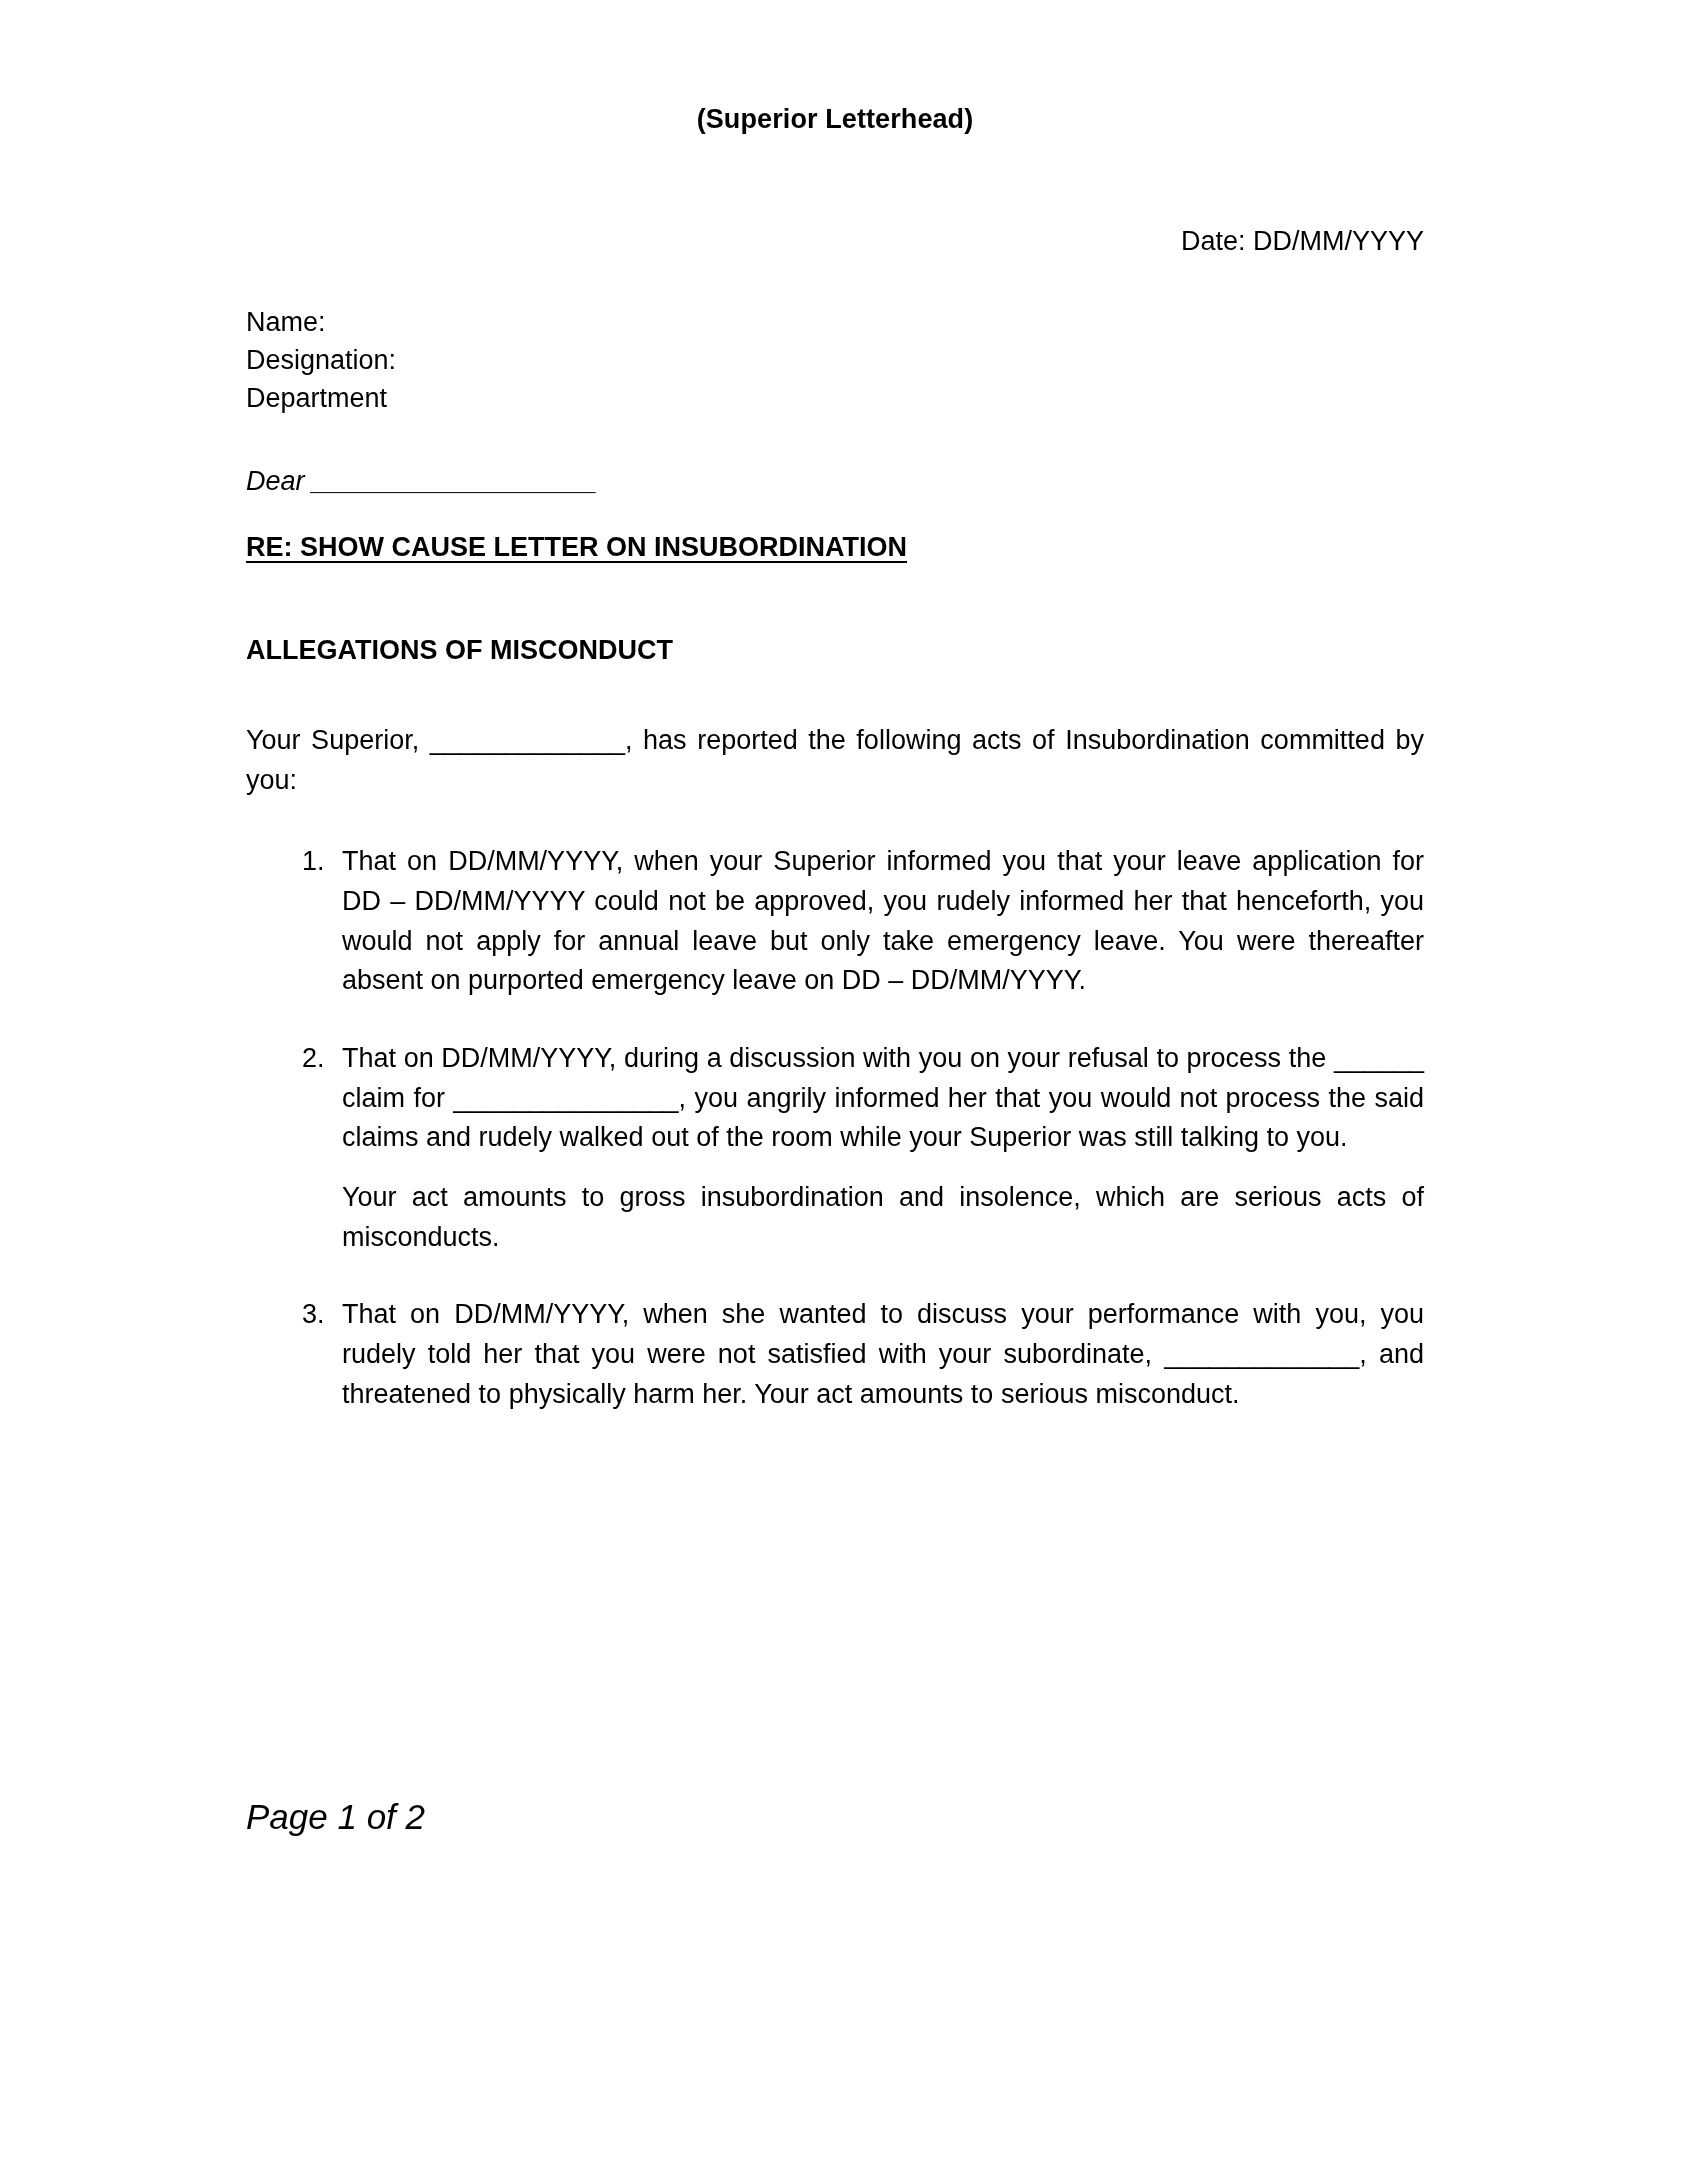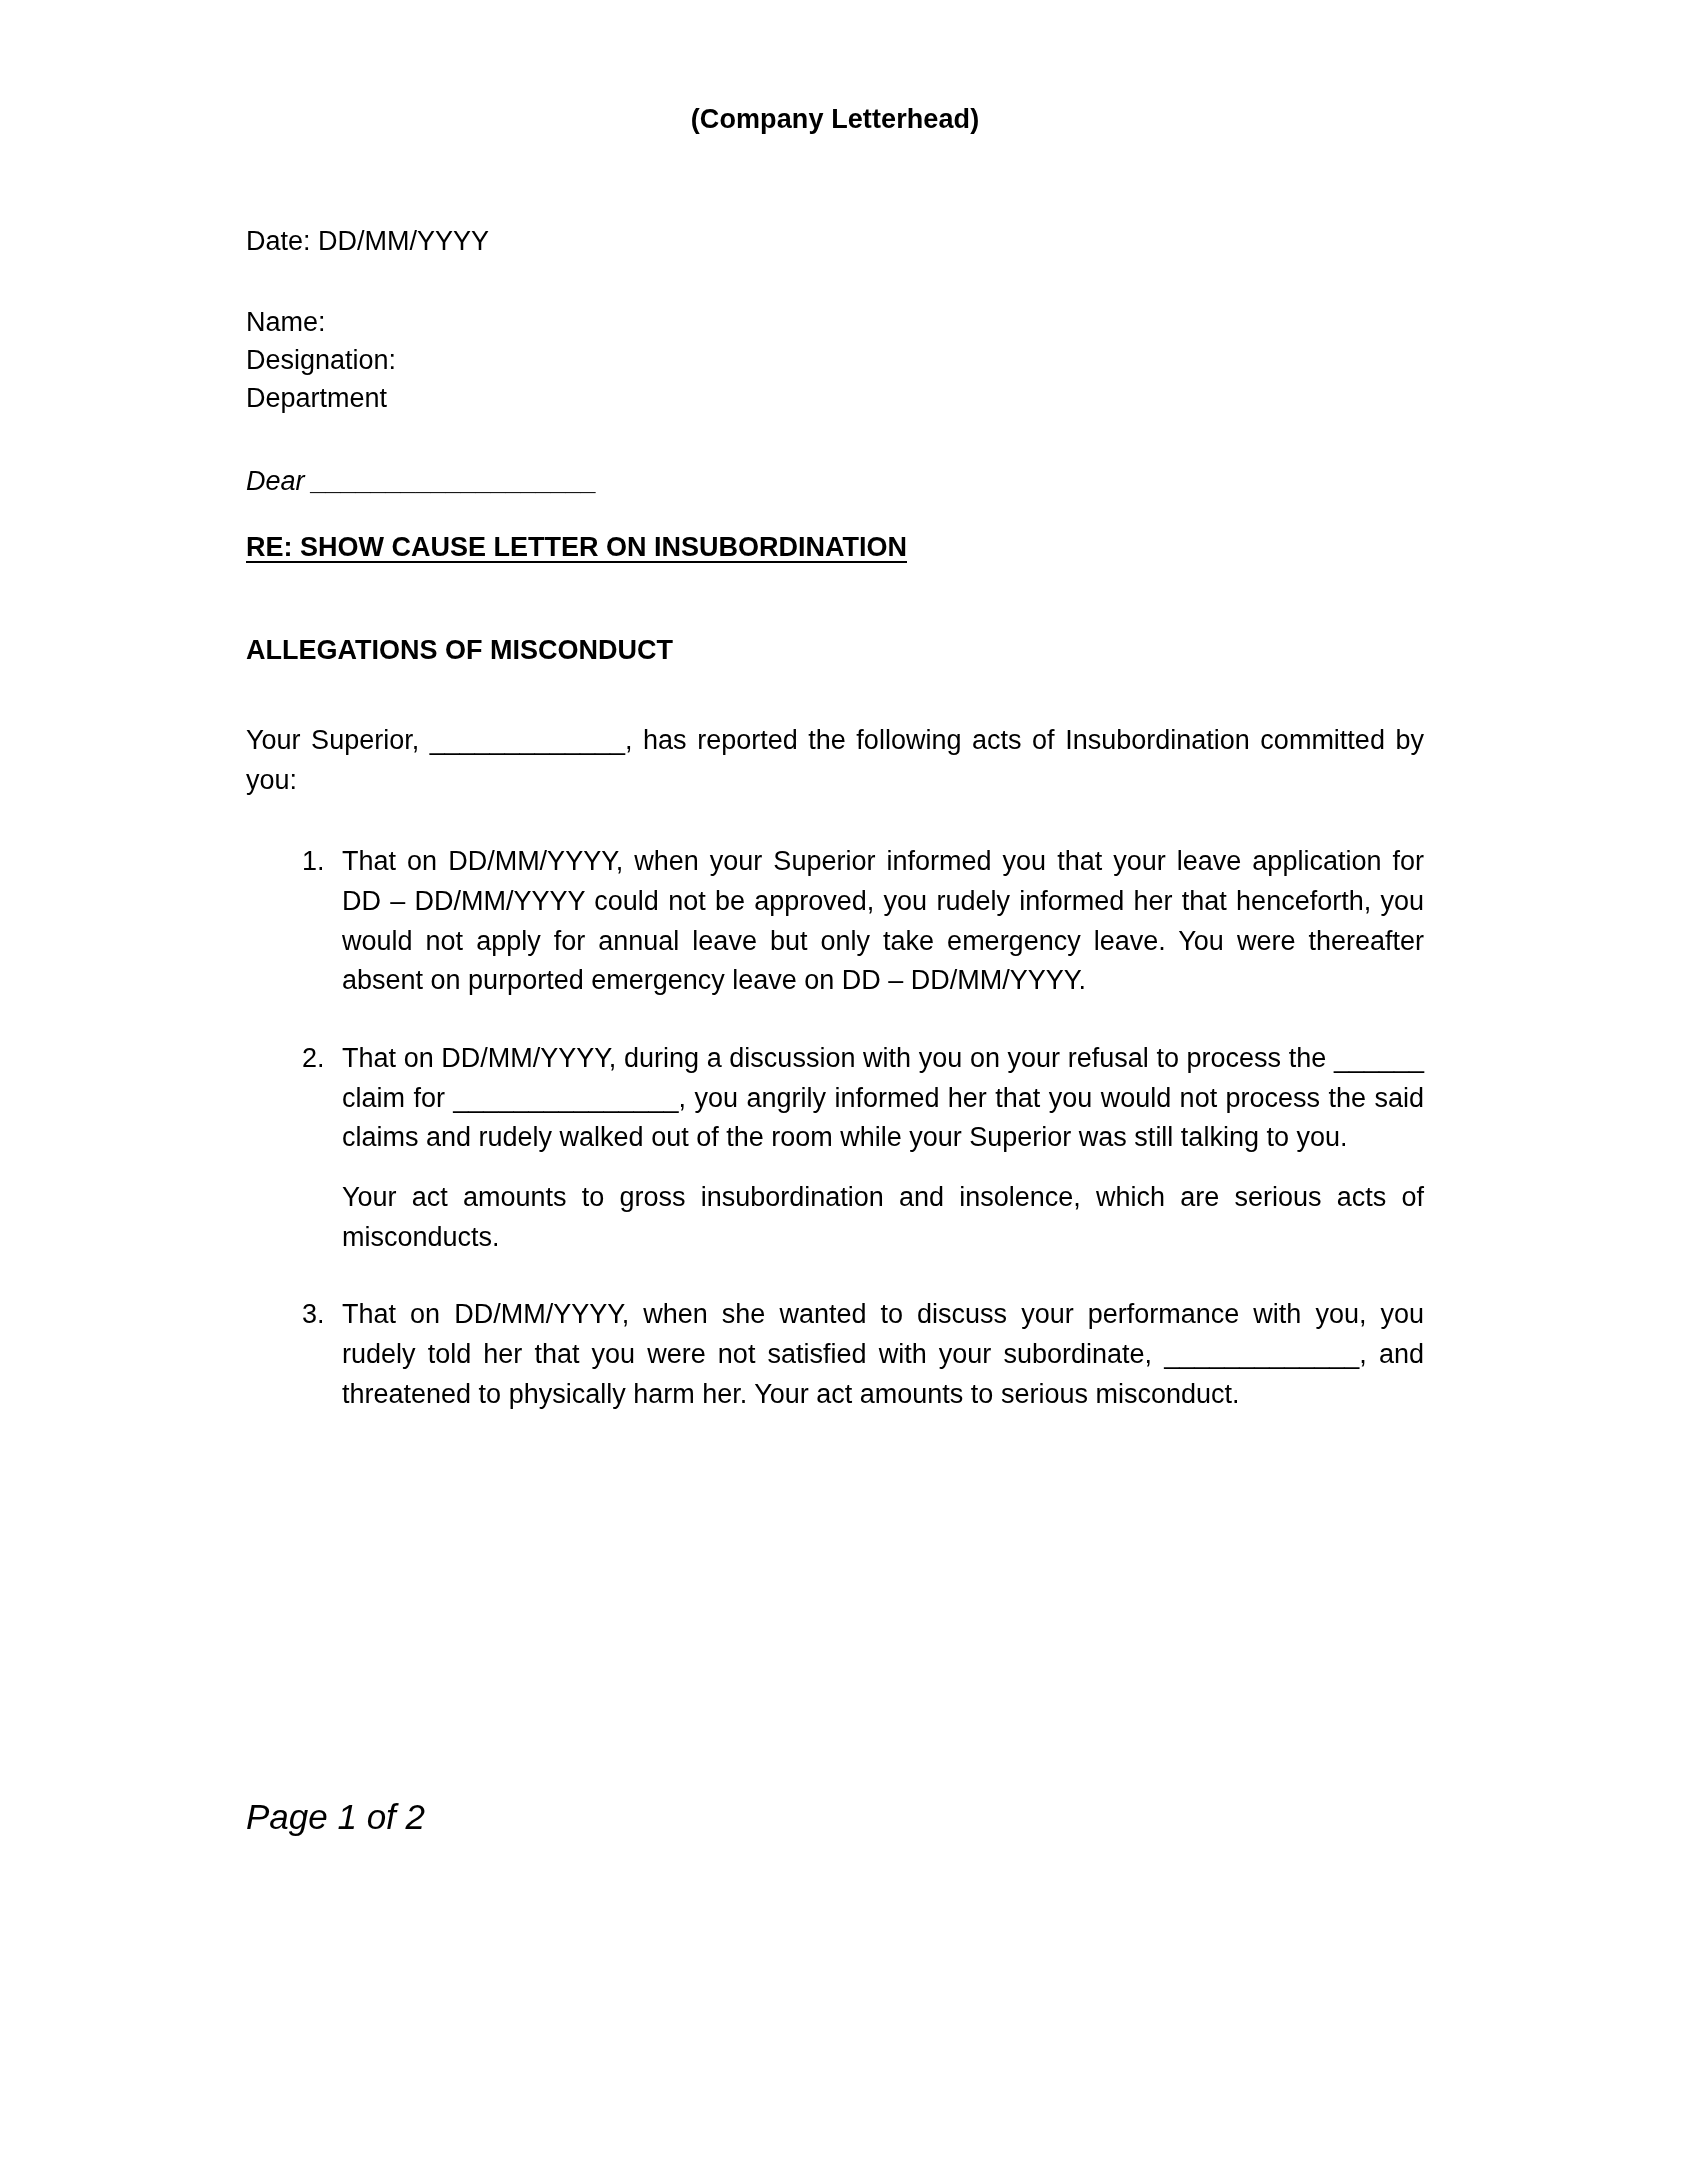--- a/index.html
+++ b/index.html
@@ -34,21 +34,21 @@
     line-height: 1.2;
     padding-top: 103px;
     letter-spacing: 0.1px;
   }
 
   
   .block {
     font-size: 27px;
     line-height: 1.42;
   }
-  .date-line { margin-top: 87px; }
+  .date-line { margin-top: 87px; text-align: right; }
   .addressee { margin-top: 42px; }
   .addressee div { white-space: pre; }
   .salutation { margin-top: 44px; font-style: italic; }
 
   .re-line {
     margin-top: 29px;
     font-size: 27px;
     font-weight: bold;
     text-decoration: underline;
     text-underline-offset: 5px;
@@ -110,21 +110,21 @@
     line-height: 1.3;
   }
 </style>
 </head>
 <body>
 
 <div class="page">
 
   <div class="content">
 
-    <div class="letterhead">(Company Letterhead)</div>
+    <div class="letterhead">(Superior Letterhead)</div>
 
     <div class="block date-line">Date: DD/MM/YYYY</div>
 
     <div class="block addressee">
       <div>Name:</div>
       <div>Designation:</div>
       <div>Department</div>
     </div>
 
     <div class="block salutation">Dear ___________________</div>

